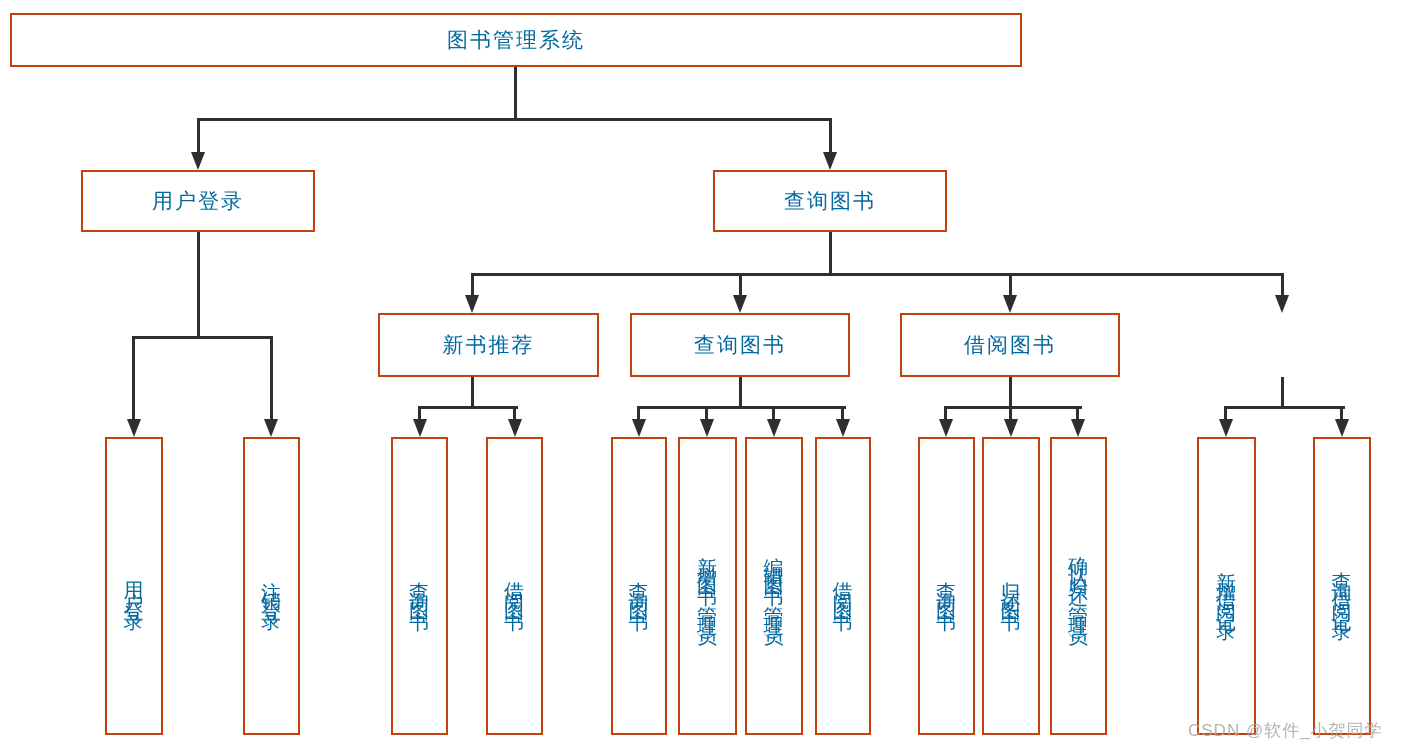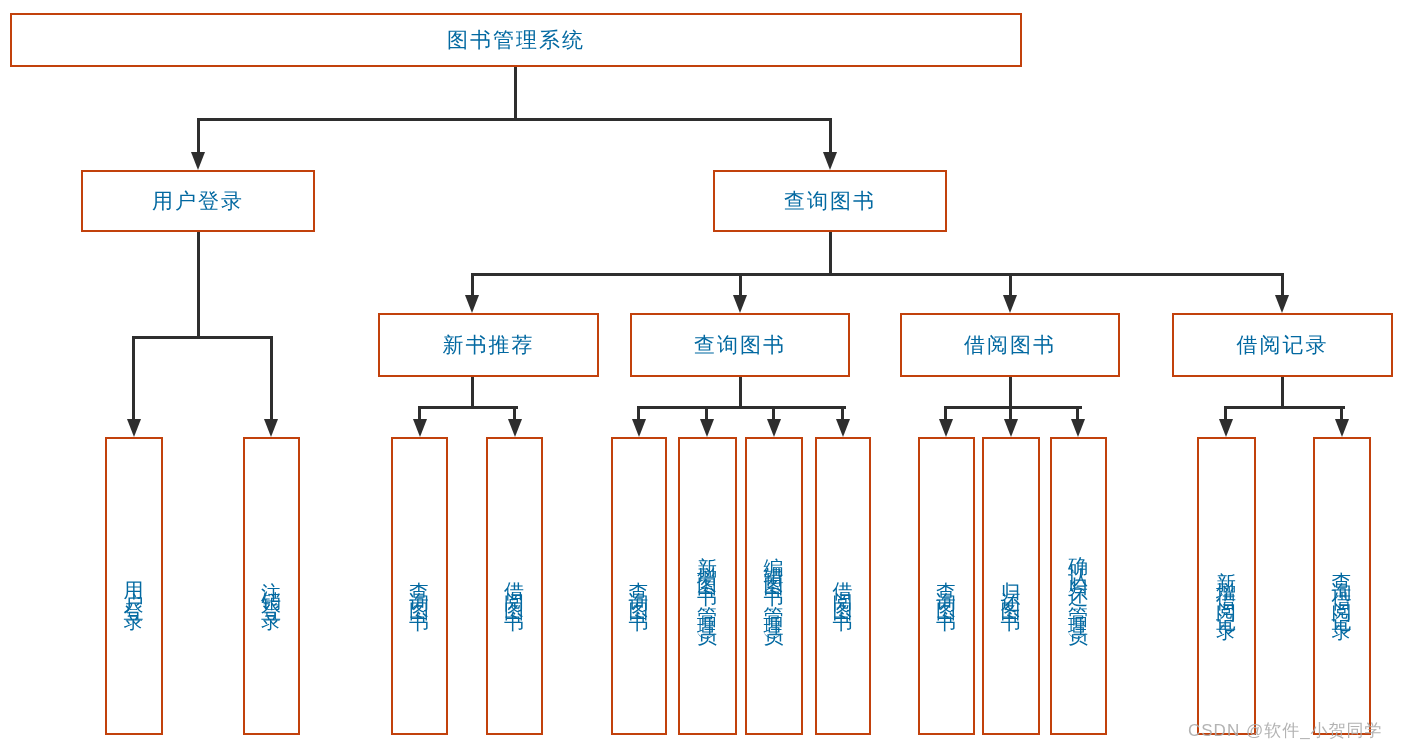--- a/index.html
+++ b/index.html
@@ -105,23 +105,20 @@
 
   <div class="box" style="left:378px;top:313px;width:221px;height:64px">
     <span class="hlabel">新书推荐</span>
   </div>
   <div class="box" style="left:630px;top:313px;width:220px;height:64px">
     <span class="hlabel">查询图书</span>
   </div>
   <div class="box" style="left:900px;top:313px;width:220px;height:64px">
     <span class="hlabel">借阅图书</span>
   </div>
-  <div class="box" style="left:1172px;top:313px;width:221px;height:64px">
-    <span class="hlabel">借阅记录</span>
-  </div>
 
   <div class="box vbox" style="left:105px;top:437px;width:58px;height:298px">
     <span class="vlabel">用户登录</span>
   </div>
   <div class="box vbox" style="left:243px;top:437px;width:57px;height:298px">
     <span class="vlabel">注销登录</span>
   </div>
 
   <div class="box vbox" style="left:391px;top:437px;width:57px;height:298px">
     <span class="vlabel">查询图书</span>

